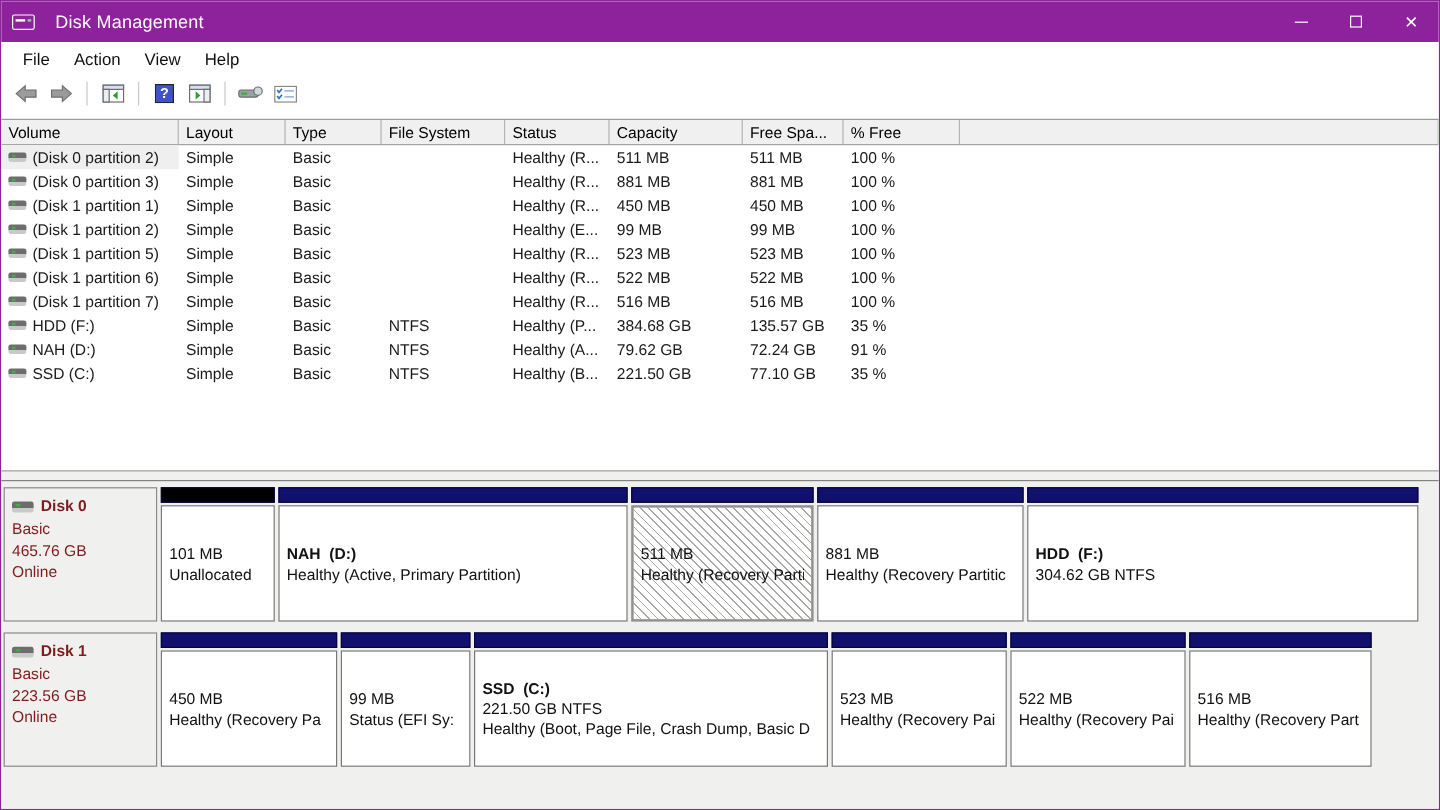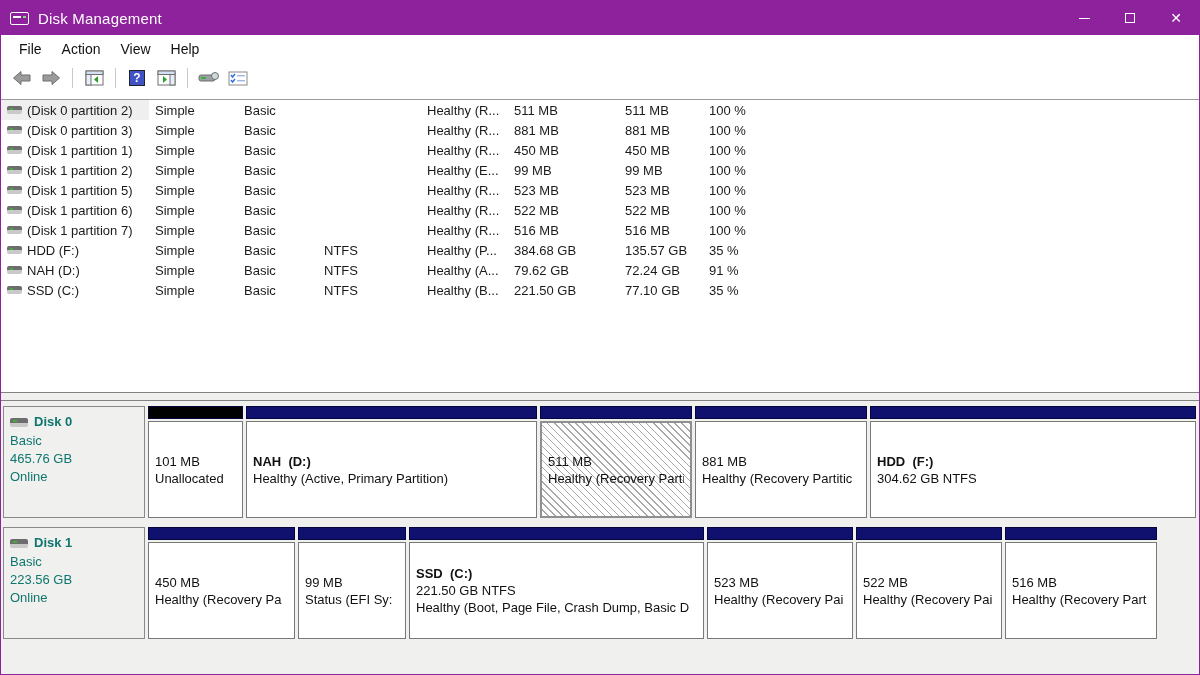--- a/index.html
+++ b/index.html
@@ -2,21 +2,21 @@
 <html><head>
 <meta charset="utf-8">
 <style>
   * { margin:0; padding:0; box-sizing:border-box; }
   html,body { width:1200px; height:675px; }
   body { font-family:"Liberation Sans","DejaVu Sans",sans-serif; background:#fff; }
 
   .window { width:1200px; height:675px; border:1px solid #8e219c; display:flex; flex-direction:column; overflow:hidden; }
 
   
-  .titlebar { height:34px; background:#8e219c; display:flex; align-items:center; color:#fff; flex:0 0 auto; }
+  .titlebar { height:34px; background:#8e219c; display:flex; align-items:center; color:#fff; flex:0 0 auto;gap:8px; }
   .app-icon { width:19px; height:13px; border:1px solid #fff; border-radius:2px; margin:0 9px 0 9px; position:relative; background:transparent; }
   .app-icon::before { content:""; position:absolute; left:2px; top:3px; width:8px; height:2px; background:#fff; }
   .app-icon::after { content:""; position:absolute; right:2px; top:3px; width:3px; height:2px; background:#7ddc7d; }
   .title-text { font-size:15px; letter-spacing:.2px; }
   .win-controls { margin-left:auto; display:flex; height:100%; }
   .win-btn { width:46px; height:100%; display:flex; align-items:center; justify-content:center; font-size:14px; color:#fff; }
   .glyph-min { width:11px; height:1px; background:#fff; display:block; }
   .glyph-max { width:10px; height:10px; border:1px solid #fff; display:block; }
 
   
@@ -40,21 +40,21 @@
   .c4{width:87px;} .c5{width:111px;} .c6{width:84px;} .c7{width:97px;} .c8{flex:1;}
   .vol-icon { width:15px; height:8px; border-radius:2px; background:linear-gradient(to bottom,#6d6d6d 0 55%,#c9c9c9 55% 100%); margin-right:5px; position:relative; flex:0 0 auto; }
   .vol-icon::after { content:""; position:absolute; left:3px; top:2px; width:3px; height:2px; background:#3fae3f; }
 
   
   .splitter { height:7px; background:#f0f0ee; flex:0 0 auto; }
 
   
   .graph-pane { flex:1; background:#f0f0ee; border-top:1px solid #828282; padding:5px 8px 0 2px; overflow:hidden; }
   .disk-row { display:flex; height:112px; margin-bottom:9px; }
-  .disk-label { width:142px; flex:0 0 auto; border:1px solid #8a8a8a; background:#f0f0ee; padding:6px 4px 0 6px; font-size:13px; color:#0f766e; line-height:18px; }
+  .disk-label { width:128px; flex:0 0 auto; border:1px solid #8a8a8a; background:#f0f0ee; padding:6px 4px 0 6px; font-size:13px; color:#7f1d1d; line-height:18px; }
   .disk-name-line { display:flex; align-items:center; font-weight:bold; font-size:13px; margin-bottom:1px; }
   .disk-icon { width:18px; height:9px; border-radius:2px; background:linear-gradient(to bottom,#6d6d6d 0 55%,#c9c9c9 55% 100%); margin-right:6px; position:relative; flex:0 0 auto; }
   .disk-icon::after { content:""; position:absolute; left:3px; top:2px; width:4px; height:2px; background:#3fae3f; }
   .parts { flex:1; display:flex; gap:3px; margin-left:3px; }
   .part { display:flex; flex-direction:column; flex:0 0 auto; }
   .part-bar { height:13px; border:1px solid #05053a; flex:0 0 auto; }
   .part-body { flex:1; margin-top:2px; border:1px solid #787878; background:#fff; padding:2px 6px; overflow:hidden; display:flex; flex-direction:column; justify-content:center; }
   .part-body.selected { background:repeating-linear-gradient(45deg,#ffffff 0 4px,#a8a8a8 4px 5px); border:2px solid #8f8f8f; }
   .part-line { font-size:13px; line-height:17px; white-space:pre; overflow:hidden; color:#111; }
   .part-title { font-weight:bold; }
@@ -137,20 +137,31 @@
           <path d="M3 9 L4.5 11 L7 8" stroke="#2b6fd6" stroke-width="1.4" fill="none"></path>
           <rect x="9" y="4" width="8" height="1.4" fill="#9bb8e0"></rect>
           <rect x="9" y="9" width="8" height="1.4" fill="#9bb8e0"></rect>
         </svg>
     </span>
   </div>
 
   <div class="toolbar-gap"></div>
 
   <div class="list-area">
+    <div class="thead">
+      <div class="th c0">Volume</div>
+      <div class="th c1">Layout</div>
+      <div class="th c2">Type</div>
+      <div class="th c3">File System</div>
+      <div class="th c4">Status</div>
+      <div class="th c5">Capacity</div>
+      <div class="th c6">Free Spa...</div>
+      <div class="th c7">% Free</div>
+      <div class="th c8"></div>
+    </div>
     <div id="rows">
   <div class="trow first">
     <div class="tc c0">
             <span class="vol-icon"></span>
             <span>(Disk 0 partition 2)</span>
           </div>
     <div class="tc c1">Simple</div>
     <div class="tc c2">Basic</div>
     <div class="tc c3"></div>
     <div class="tc c4">Healthy (R...</div>

